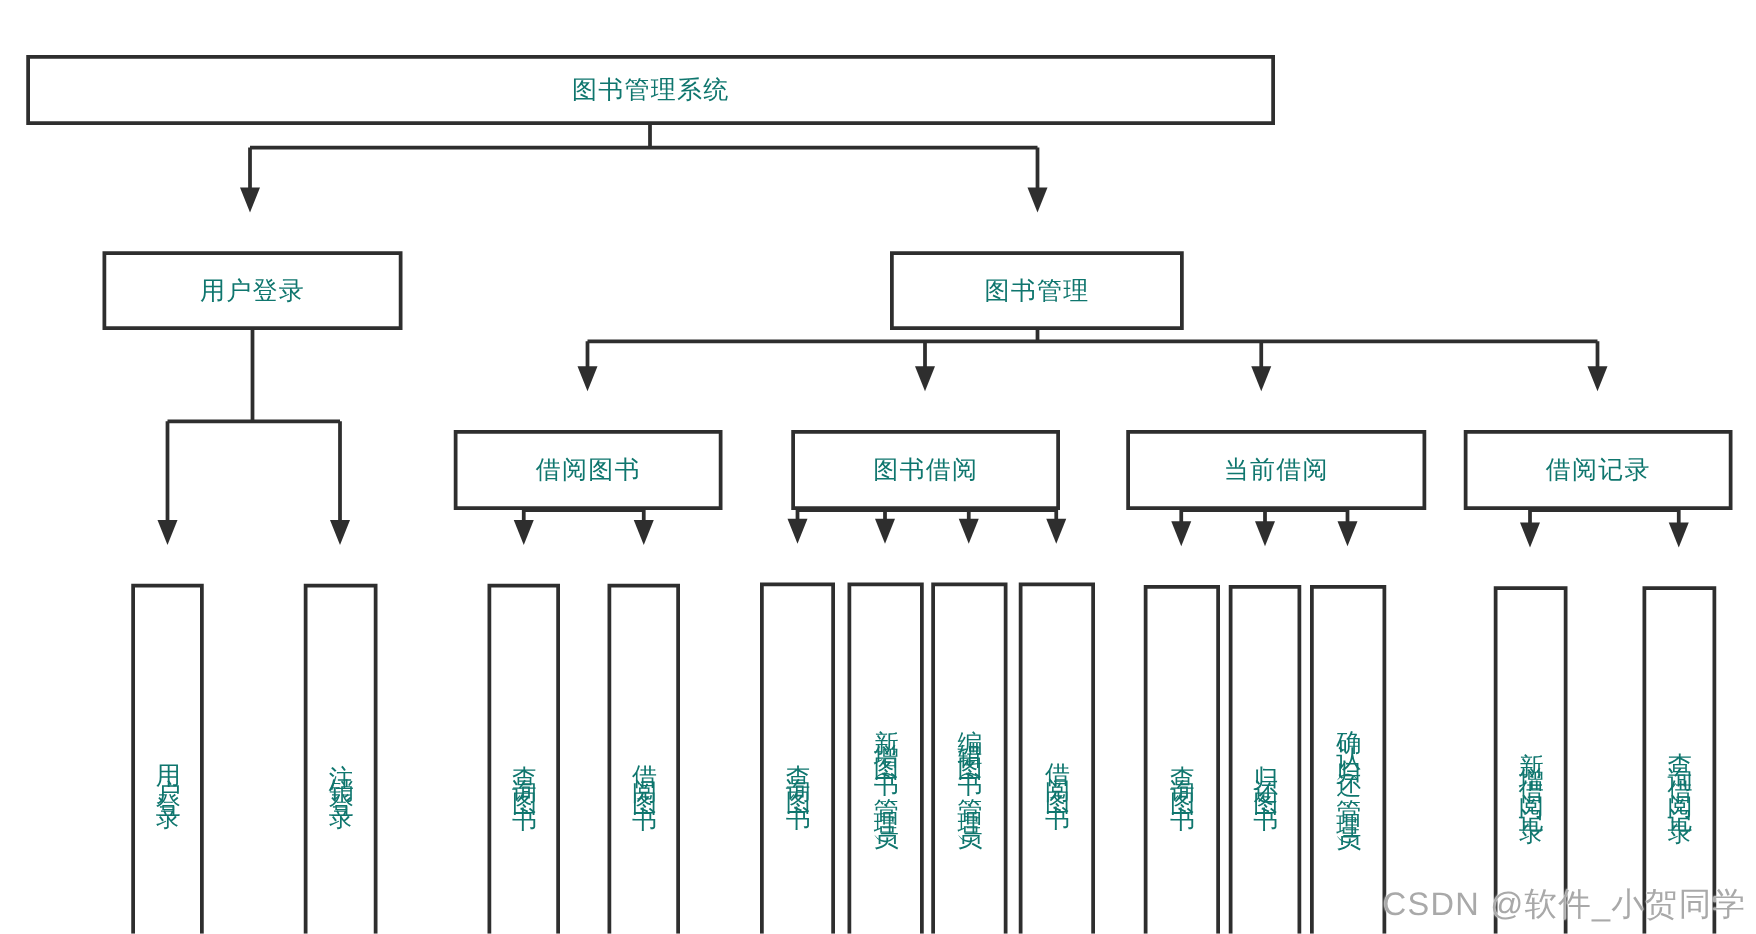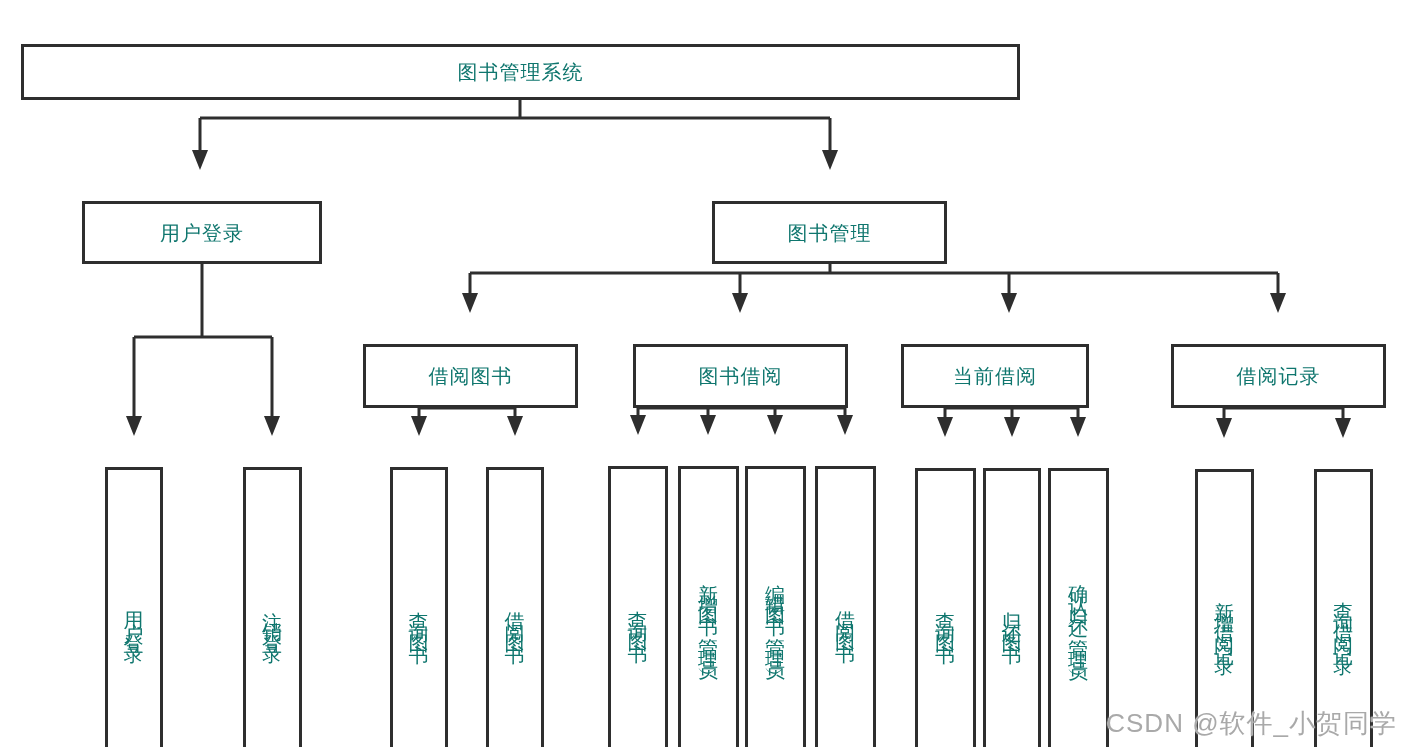--- a/index.html
+++ b/index.html
@@ -46,21 +46,21 @@
     white-space: nowrap;
   }
   
   #n-root   { left: 21px;  top: 13px;  width: 999px; height: 56px; }
   
   #n-login  { left: 82px;  top: 170px; width: 240px; height: 63px; }
   #n-mgmt   { left: 712px; top: 170px; width: 235px; height: 63px; align-items: center; }
   
   #n-rec    { left: 363px;  top: 313px; width: 215px; height: 64px; }
   #n-borrow { left: 633px;  top: 313px; width: 215px; height: 64px; }
-  #n-cur    { left: 901px;  top: 313px; width: 188px; height: 64px; }
+  #n-cur    { left: 901px;  top: 313px; width: 240px; height: 64px; }
   #n-rcd    { left: 1171px; top: 313px; width: 215px; height: 64px; }
   
   #l-ulogin { left: 105px;  top: 436px; width: 58px; height: 301px; }
   #l-logout { left: 243px;  top: 436px; width: 59px; height: 301px; }
   #l-rq     { left: 390px;  top: 436px; width: 58px; height: 301px; }
   #l-rb     { left: 486px;  top: 436px; width: 58px; height: 301px; }
   #l-bq     { left: 608px;  top: 435px; width: 60px; height: 301px; }
   #l-badd   { left: 678px;  top: 435px; width: 61px; height: 302px; }
   #l-bedit  { left: 745px;  top: 435px; width: 61px; height: 302px; }
   #l-bb     { left: 815px;  top: 435px; width: 61px; height: 301px; }

